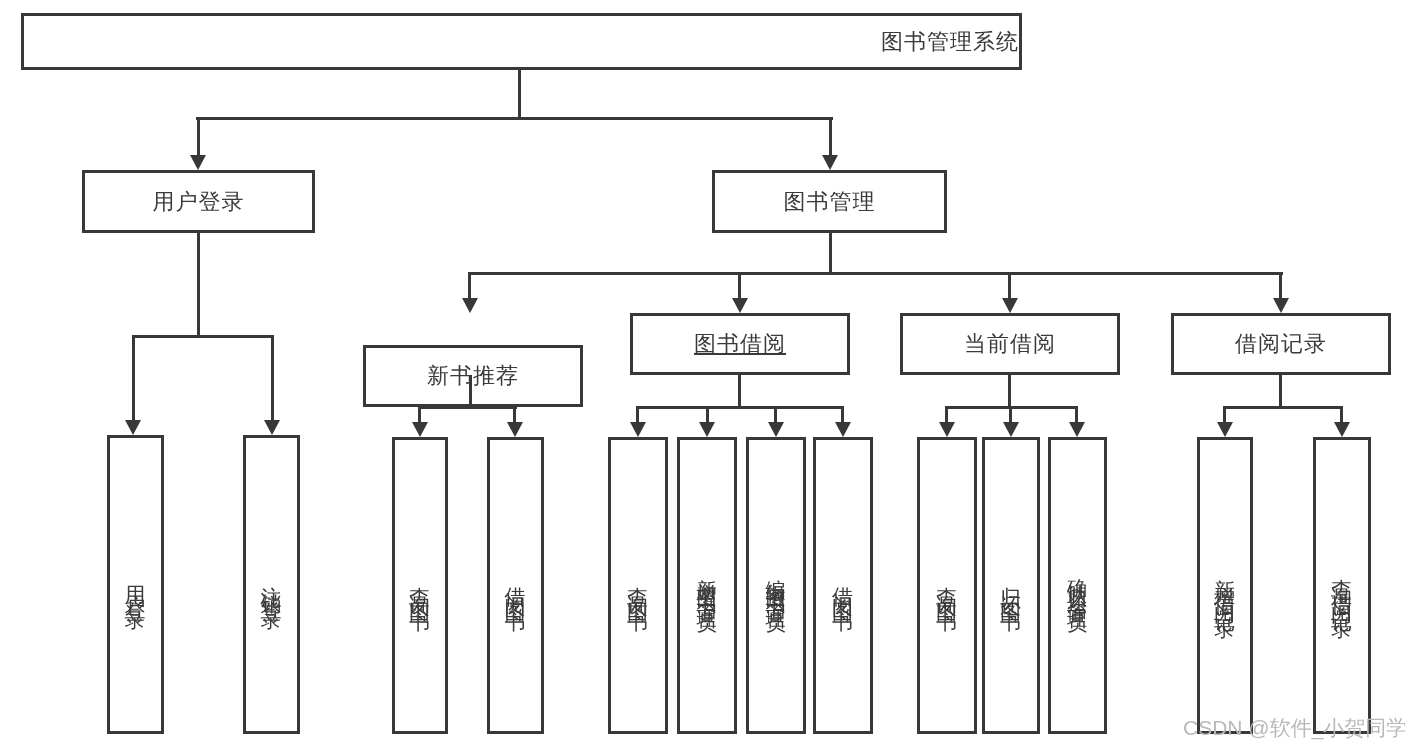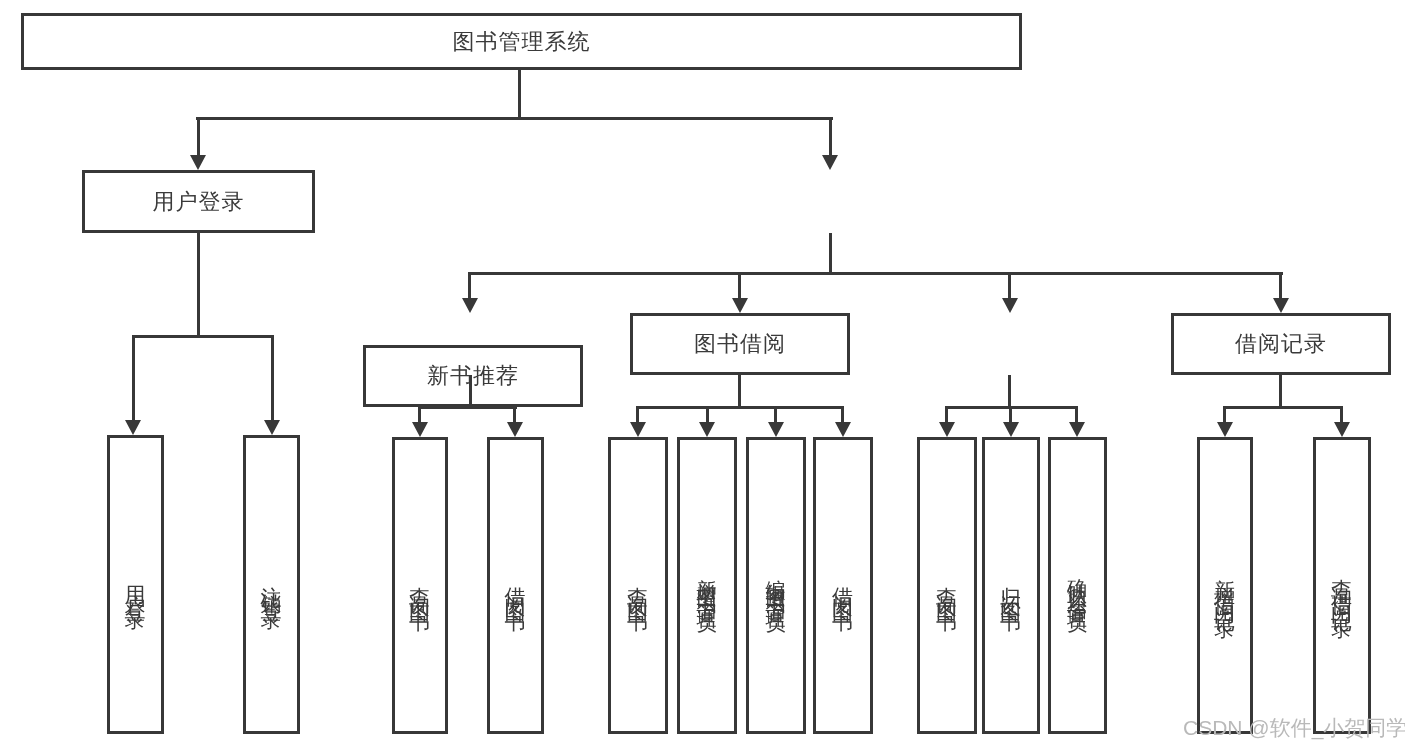--- a/index.html
+++ b/index.html
@@ -59,35 +59,38 @@
     color:var(--wm);
     white-space:nowrap;
     z-index:5;
   }
 </style>
 </head>
 <body>
 
 <div id="canvas">
 
-  <div class="box" style="left:21px;top:13px;width:1001px;height:57px;">
+  <div class="box" style="left:21px;top:13px;width:1001px;height:57px;justify-content:flex-end;">
     <span>图书管理系统</span>
   </div>
 
   <div>
     <div class="vline" style="left:518px;top:70px;height:50px;"></div>
     <div class="hline" style="left:196px;top:117px;width:637px;"></div>
     <div class="vline" style="left:197px;top:117px;height:40px;"></div>
     <div class="arrow" style="left:190px;top:155px;"></div>
     <div class="vline" style="left:829px;top:117px;height:40px;"></div>
     <div class="arrow" style="left:822px;top:155px;"></div>
   </div>
 
   <div class="box" style="left:82px;top:170px;width:233px;height:63px;">
     <span>用户登录</span>
+  </div>
+  <div class="box" style="left:712px;top:170px;width:235px;height:63px;">
+    <span>图书管理</span>
   </div>
 
   <div>
     <div class="vline" style="left:197px;top:233px;height:104px;"></div>
     <div class="hline" style="left:132px;top:335px;width:142px;"></div>
     <div class="vline" style="left:132px;top:335px;height:86px;"></div>
     <div class="arrow" style="left:125px;top:420px;"></div>
     <div class="vline" style="left:271px;top:335px;height:86px;"></div>
     <div class="arrow" style="left:264px;top:420px;"></div>
   </div>
@@ -101,22 +104,25 @@
     <div class="arrow" style="left:732px;top:298px;"></div>
     <div class="vline" style="left:1008px;top:272px;height:27px;"></div>
     <div class="arrow" style="left:1002px;top:298px;"></div>
     <div class="vline" style="left:1279px;top:272px;height:27px;"></div>
     <div class="arrow" style="left:1273px;top:298px;"></div>
   </div>
 
   <div class="box" style="left:363px;top:313px;width:220px;height:62px;margin-top:32px;">
     <span>新书推荐</span>
   </div>
-  <div class="box" style="left:630px;top:313px;width:220px;height:62px;">
+  <div class="box" style="left:630px;top:313px;width:220px;height:62px;text-decoration:underline;">
     <span>图书借阅</span>
+  </div>
+  <div class="box" style="left:900px;top:313px;width:220px;height:62px;">
+    <span>当前借阅</span>
   </div>
   <div class="box" style="left:1171px;top:313px;width:220px;height:62px;">
     <span>借阅记录</span>
   </div>
 
   <div>
     <div class="vline" style="left:469px;top:375px;height:33px;"></div>
     <div class="hline" style="left:418px;top:406px;width:99px;"></div>
     <div class="vline" style="left:418px;top:406px;height:17px;"></div>
     <div class="arrow" style="left:412px;top:422px;"></div>

